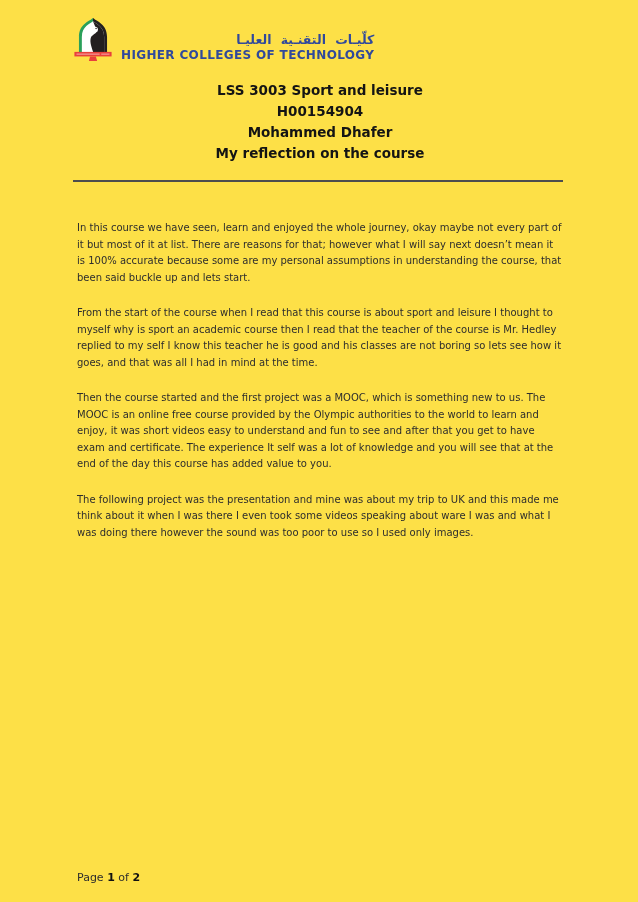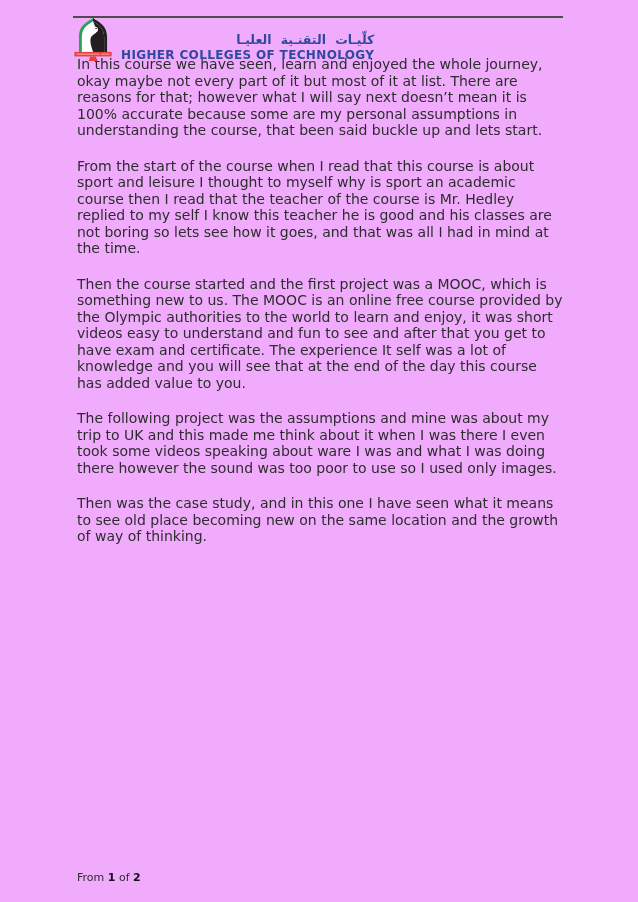--- a/index.html
+++ b/index.html
@@ -1,19 +1,19 @@
 <!DOCTYPE html>
 <html style="--logo-green: #2aa05a; --logo-black: #231f20; --logo-red: #e8403c; --logo-blue: #30499c; --logo-white: #ffffff;"><head>
 <meta charset="utf-8">
 <style>
   html,body{margin:0;padding:0;background:#fff;}
   .page{
     position:relative;
     width:638px;height:902px;
-    background:#f0abfc;
+    background:#fde047;
     font-family:"DejaVu Sans","Liberation Sans",sans-serif;
     color:#2d2d2d;
     overflow:hidden;
     box-sizing:border-box;
     padding:0 75px 0 77px;
   }
   
   .logo{
     position:absolute;left:74px;top:17px;
     display:flex;align-items:flex-end;gap:9px;
@@ -41,21 +41,21 @@
   .divider{
     border:none;
     border-top:2px solid #4d4d4d;
     margin:16px 0 0 -4px;
     width:calc(100% + 4px);
   }
   
   .body-text{margin-top:38px;}
   .body-text p{
     margin:0 0 19px 0;
-    font-size:14px;
+    font-size:10px;
     line-height:16.5px;
     color:#2d2d2d;
   }
   
   .footer{
     position:absolute;left:77px;top:871px;
     font-size:11px;color:#2d2d2d;
   }
   .footer b{font-weight:bold;color:#111;}
 </style>
@@ -84,31 +84,36 @@
       <rect x="6" y="88.5" width="56" height="1.6" fill="#fff" opacity="0.85"></rect>
       <rect x="66" y="88.5" width="20" height="1.6" fill="#fff" opacity="0.85"></rect>
       <path d="M39,95 L53,95 L56,106 L36,106 Z" style="fill:var(--logo-red)"></path>
     </svg>
     <div class="logo-text">
       <span class="logo-arabic">كلّيـات التقنـية العليـا</span>
       <span class="logo-english">HIGHER COLLEGES OF TECHNOLOGY</span>
     </div>
   </div>
 
+  <div class="title-block">
+    <div>LSS 3003 Sport and leisure</div>
+    <div>H00154904</div>
+    <div>Mohammed Dhafer</div>
+    <div>My reflection on the course</div>
+  </div>
 
   <hr class="divider">
 
   <main class="body-text">
     <p>In this course we have seen, learn and enjoyed the whole journey, okay maybe not every part of it but most of it at list. There are reasons for that; however what I will say next doesn’t mean it is 100% accurate because some are my personal assumptions in understanding the course, that been said buckle up and lets start.</p>
     <p>From the start of the course when I read that this course is about sport and leisure I thought to myself why is sport an academic course then I read that the teacher of the course is Mr. Hedley replied to my self I know this teacher he is good and his classes are not boring so lets see how it goes, and that was all I had in mind at the time.</p>
     <p>Then the course started and the first project was a MOOC, which is something new to us. The MOOC is an online free course provided by the Olympic authorities to the world to learn and enjoy, it was short videos easy to understand and fun to see and after that you get to have exam and certificate. The experience It self was a lot of knowledge and you will see that at the end of the day this course has added value to you.</p>
-    <p>The following project was the assumptions and mine was about my trip to UK and this made me think about it when I was there I even took some videos speaking about ware I was and what I was doing there however the sound was too poor to use so I used only images.</p>
-    <p>Then was the case study, and in this one I have seen what it means to see old place becoming new on the same location and the growth of way of thinking.</p>
+    <p>The following project was the presentation and mine was about my trip to UK and this made me think about it when I was there I even took some videos speaking about ware I was and what I was doing there however the sound was too poor to use so I used only images.</p>
   </main>
 
   <div class="footer">
-    <span>From</span>
+    <span>Page</span>
     <b>1</b>
     <span>of</span>
     <b>2</b>
   </div>
 
 </div>
 
 </body></html>

